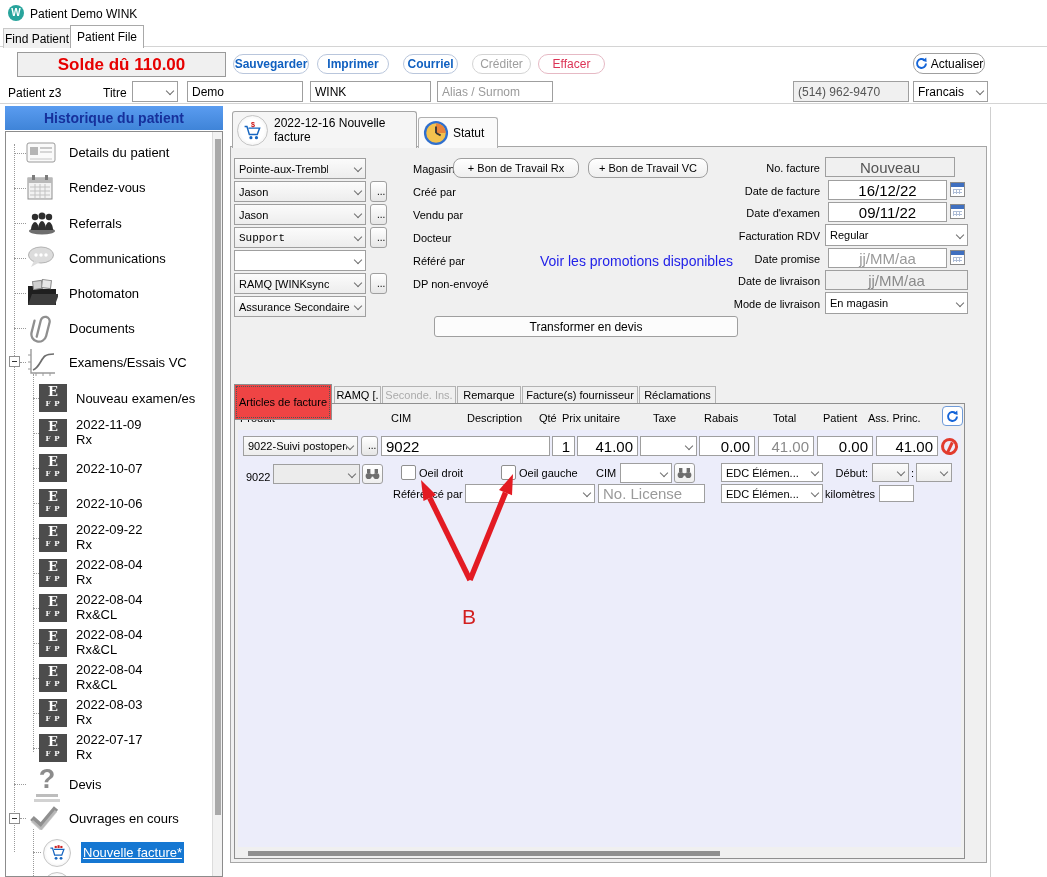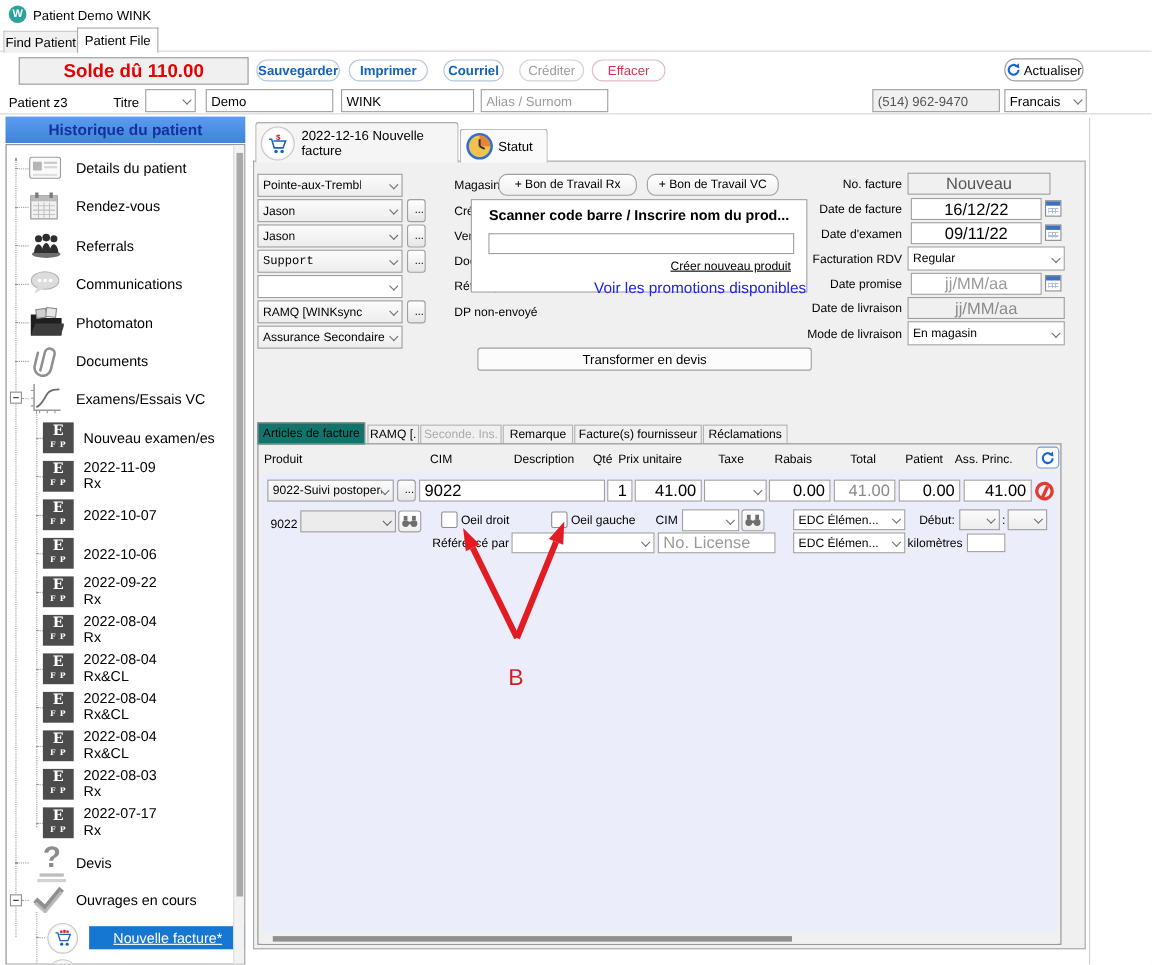--- a/index.html
+++ b/index.html
@@ -264,21 +264,21 @@
     <span class="badge" style="left:37px;top:707px;width:26px;height:26px;">
         <svg width="17" height="16" viewBox="0 0 24 22">
           <rect x="8" y="1" width="3" height="3" fill="#cc2222"></rect>
           <rect x="12" y="0" width="3" height="4" fill="#cc2222"></rect>
           <rect x="16" y="1" width="3" height="3" fill="#cc2222"></rect>
           <path d="M2 4h3l3 10h10l3-8H7" fill="none" stroke="#1565c0" stroke-width="1.8"></path>
           <circle cx="10" cy="18.5" r="2" fill="#1565c0"></circle>
           <circle cx="17" cy="18.5" r="2" fill="#1565c0"></circle>
         </svg>
       </span>
-    <div class="sideitem" style="left:75px;top:710px;background:#1577d2;color:#fff;text-decoration:underline;padding:3px 22px;">Nouvelle facture*</div>
+    <div class="sideitem" style="left:75px;top:710px;background:#1577d2;color:#fff;text-decoration:underline;padding:3px 2px;">Nouvelle facture*</div>
 
     <span class="badge" style="left:37px;top:740px;width:26px;height:26px;"></span>
     <div class="sideitem" style="left:78px;top:742px;">2022-10-19</div>
 
     <div class="abs" style="left:206px;top:0;width:10px;height:746px;background:#f2f2f2;border-left:1px solid #dcdcdc;">
       <div class="abs" style="left:2px;top:7px;width:6px;height:676px;background:#a9a9a9;"></div>
     </div>
   </div>
 
   <div class="abs" style="left:232px;top:111px;width:183px;height:36px;background:#f5f5f5;border:1px solid #a6a6a6;border-bottom:none;border-radius:3px 3px 0 0;display:flex;align-items:center;cursor:pointer;z-index:3;">
@@ -342,25 +342,20 @@
   <div class="lbl" style="left:413px;top:163px;">Magasin</div>
   <div class="lbl" style="left:413px;top:186px;">Créé par</div>
   <div class="lbl" style="left:413px;top:209px;">Vendu par</div>
   <div class="lbl" style="left:413px;top:232px;">Docteur</div>
   <div class="lbl" style="left:413px;top:255px;">Référé par</div>
   <div class="lbl" style="left:413px;top:278px;">DP non-envoyé</div>
 
   <button class="wbtn" style="left:453px;top:158px;width:126px;height:20px;border-radius:8px;">+ Bon de Travail Rx</button>
   <button class="wbtn" style="left:588px;top:158px;width:120px;height:20px;border-radius:8px;">+ Bon de Travail  VC</button>
 
-  <div class="abs" style="left:428px;top:181px;width:306px;height:85px;background:#fff;border:1px solid #9f9f9f;box-sizing:border-box;">
-    <div style="text-align:center;font-weight:bold;font-size:13px;margin-top:6px;">Scanner code barre / Inscrire nom du prod...</div>
-    <input class="fld" style="left: 15px; top: 30px; width: 278px; height: 19px; position: absolute;">
-    <a style="position:absolute;right:14px;top:54px;font-size:11px;color:#000;text-decoration:underline;cursor:pointer;">Créer nouveau produit</a>
-  </div>
   <a style="position:absolute;right:314px;top:253px;font-size:14px;color:#2222e8;cursor:pointer;">Voir les promotions disponibles</a>
 
   <div class="lbl lblr" style="left:700px;top:162px;width:120px;">No. facture</div>
   <div class="fld dis ctr" style="left:825px;top:157px;width:130px;height:20px;">Nouveau</div>
 
   <div class="lbl lblr" style="left:700px;top:185px;width:120px;">Date de facture</div>
   <div class="fld ctr" style="left:828px;top:180px;width:119px;height:20px;">16/12/22</div>
   <div class="calbtn" style="left:950px;top:182px;"></div>
 
   <div class="lbl lblr" style="left:700px;top:207px;width:120px;">Date d'examen</div>
@@ -381,21 +376,21 @@
   <div class="fld dis ctr" style="left:825px;top:270px;width:143px;height:20px;color:#8a8a8a;">jj/MM/aa</div>
 
   <div class="lbl lblr" style="left:700px;top:298px;width:120px;">Mode de livraison</div>
   <div class="combo white" style="left:825px;top:292px;width:143px;height:22px;">
       <span class="cval">En magasin</span>
       <i class="chv"></i>
     </div>
 
   <button class="wbtn" style="left:434px;top:316px;width:304px;height:21px;font-size:12px;background:#fcfcfc;">Transformer en devis</button>
 
-  <div class="tab2" style="left:234px;top:384px;width:98px;height:20px;background:#0f766e;border-color:#8f8f8f;outline:1px dotted #555;outline-offset:-3px;z-index:2;">Articles de facture</div>
+  <div class="tab2" style="left:234px;top:384px;width:98px;height:36px;background:#ef4444;border-color:#8f8f8f;outline:1px dotted #555;outline-offset:-3px;z-index:2;">Articles de facture</div>
   <div class="tab2" style="left:334px;top:386px;width:47px;height:18px;">RAMQ [.</div>
   <div class="tab2" style="left:382px;top:386px;width:74px;height:18px;color:#ababab;">Seconde. Ins.</div>
   <div class="tab2" style="left:457px;top:386px;width:64px;height:18px;">Remarque</div>
   <div class="tab2" style="left:522px;top:386px;width:116px;height:18px;">Facture(s) fournisseur</div>
   <div class="tab2" style="left:639px;top:386px;width:77px;height:18px;">Réclamations</div>
 
   <div class="abs" style="left:234px;top:403px;width:731px;height:456px;background:#f0f0f0;border:1px solid #8f8f8f;box-sizing:border-box;"></div>
 
   <div class="lbl" style="left:240px;top:412px;">Produit</div>
   <div class="lbl" style="left:391px;top:412px;">CIM</div>

